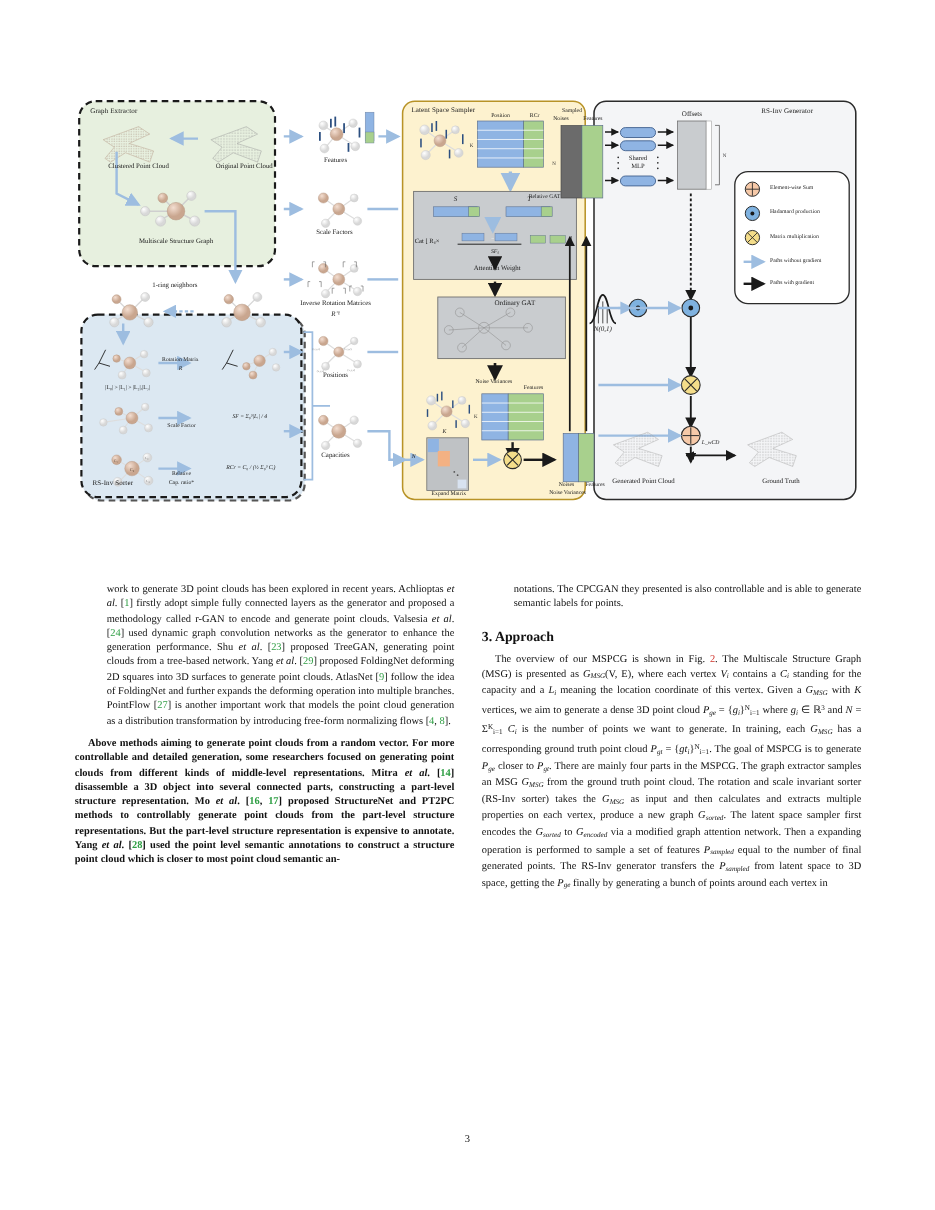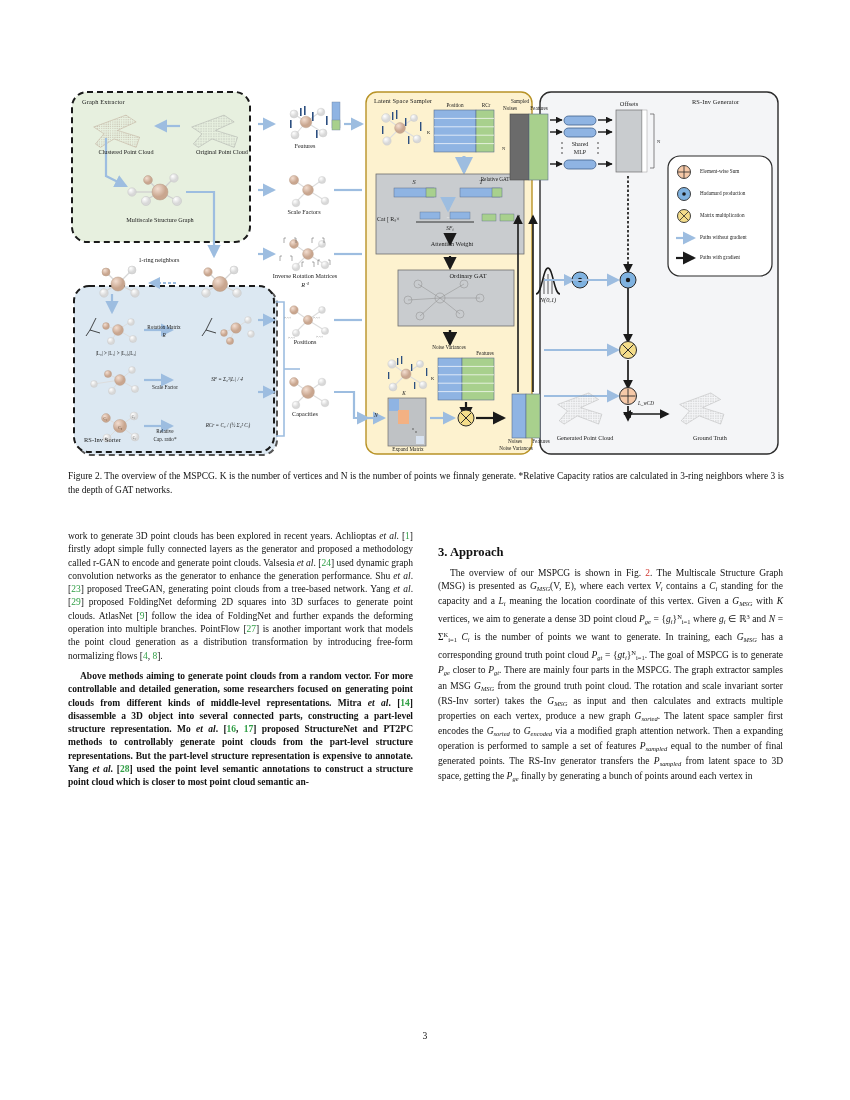--- a/index.html
+++ b/index.html
@@ -23,21 +23,21 @@
   .caption{
     position:absolute;left:68px;top:470px;width:716px;
     font-size:9.4px;line-height:13.6px;text-align:justify;color:#111;
   }
 
   
   .col{position:absolute;top:530px;width:345px;font-size:9.5px;line-height:13.3px;text-align:justify;color:#111;}
   .col-left{left:68px;}
   .col-right{left:438px;}
   .col p{margin:0 0 0 0;text-indent:12px;}
-  .col p.noind{text-indent:0;}
+  .col p.noind{text-indent:0;margin-left:29px;}
   .col p + p{margin-top:7px;font-weight:bold;}
   h2.sec{font-size:12.6px;font-weight:bold;margin:15px 0 7px 0;line-height:15px;}
   h3.sub{font-size:10.6px;font-weight:bold;margin:11px 0 6px 0;line-height:13px;}
   .cite{color:#2f9e44;}
   .figref{color:#d0342c;}
   .pageno{position:absolute;left:0;top:1030px;width:850px;text-align:center;font-size:9.6px;color:#111;}
 
   sub{font-size:.68em;vertical-align:-.28em;}
   sup{font-size:.68em;vertical-align:.45em;}
 </style>
@@ -535,27 +535,27 @@
     <div class="cap" style="left:596px;top:346px;width:92px;">Ground Truth</div>
     <div class="cap-sm mathi" style="left:560px;top:312px;width:36px;">L_wCD</div>
 
     <div class="cap-sm" style="left:632px;top:80px;width:70px;text-align:left;">Element-wise Sum</div>
     <div class="cap-sm" style="left:632px;top:102px;width:74px;text-align:left;">Hadamard production</div>
     <div class="cap-sm" style="left:632px;top:124px;width:74px;text-align:left;">Matrix multiplication</div>
     <div class="cap-sm" style="left:632px;top:146px;width:76px;text-align:left;">Paths without gradient</div>
     <div class="cap-sm" style="left:632px;top:166px;width:76px;text-align:left;">Paths with gradient</div>
   </div>
 
-  <div class="caption">Figure 2. The overview of the MSPCG. K is the number of vertices and N is the number of points we finnaly generate. *Relative Capacity ratios are calculated in 3-ring neighbors where 3 is the depth of GAT networks.</div>
 
   <div class="col col-left">
     <p class="noind"><span>work to generate 3D point clouds has been explored in recent years. Achlioptas </span><i>et al</i><span>. [</span><span class="cite">1</span><span>] firstly adopt simple fully connected layers as the generator and proposed a methodology called r-GAN to encode and generate point clouds. Valsesia </span><i>et al</i><span>. [</span><span class="cite">24</span><span>] used dynamic graph convolution networks as the generator to enhance the generation performance. Shu </span><i>et al</i><span>. [</span><span class="cite">23</span><span>] proposed TreeGAN, generating point clouds from a tree-based network. Yang </span><i>et al</i><span>. [</span><span class="cite">29</span><span>] proposed FoldingNet deforming 2D squares into 3D surfaces to generate point clouds. AtlasNet [</span><span class="cite">9</span><span>] follow the idea of FoldingNet and further expands the deforming operation into multiple branches. PointFlow [</span><span class="cite">27</span><span>] is another important work that models the point cloud generation as a distribution transformation by introducing free-form normalizing flows [</span><span class="cite">4</span><span>, </span><span class="cite">8</span><span>].</span></p>
 
     <p><span>Above methods aiming to generate point clouds from a random vector. For more controllable and detailed generation, some researchers focused on generating point clouds from different kinds of middle-level representations. Mitra </span><i>et al</i><span>. [</span><span class="cite">14</span><span>] disassemble a 3D object into several connected parts, constructing a part-level structure representation. Mo </span><i>et al</i><span>. [</span><span class="cite">16</span><span>, </span><span class="cite">17</span><span>] proposed StructureNet and PT2PC methods to controllably generate point clouds from the part-level structure representations. But the part-level structure representation is expensive to annotate. Yang </span><i>et al</i><span>. [</span><span class="cite">28</span><span>] used the point level semantic annotations to construct a structure point cloud which is closer to most point cloud semantic an-</span></p>
   </div>
 
   <div class="col col-right">
+    <p class="noind">notations. The CPCGAN they presented is also controllable and is able to generate semantic labels for points.</p>
     <h2 class="sec">3. Approach</h2>
     <p><span>The overview of our MSPCG is shown in Fig. </span><span class="figref">2</span><span>. The Multiscale Structure Graph (MSG) is presented as </span><i>G</i><sub><i>MSG</i></sub><span>(V, E), where each vertex </span><i>V</i><sub><i>i</i></sub><span> contains a </span><i>C</i><sub><i>i</i></sub><span> standing for the capacity and a </span><i>L</i><sub><i>i</i></sub><span> meaning the location coordinate of this vertex. Given a </span><i>G</i><sub><i>MSG</i></sub><span> with </span><i>K</i><span> vertices, we aim to generate a dense 3D point cloud </span><i>P</i><sub><i>ge</i></sub><span> = {</span><i>g</i><sub><i>i</i></sub><span>}</span><sup>N</sup><sub>i=1</sub><span> where </span><i>g</i><sub><i>i</i></sub><span> ∈ ℝ</span><sup>3</sup><span> and </span><i>N</i><span> = Σ</span><sup>K</sup><sub>i=1</sub><span> </span><i>C</i><sub><i>i</i></sub><span> is the number of points we want to generate. In training, each </span><i>G</i><sub><i>MSG</i></sub><span> has a corresponding ground truth point cloud </span><i>P</i><sub><i>gt</i></sub><span> = {</span><i>gt</i><sub><i>i</i></sub><span>}</span><sup>N</sup><sub>i=1</sub><span>. The goal of MSPCG is to generate </span><i>P</i><sub><i>ge</i></sub><span> closer to </span><i>P</i><sub><i>gt</i></sub><span>. There are mainly four parts in the MSPCG. The graph extractor samples an MSG </span><i>G</i><sub><i>MSG</i></sub><span> from the ground truth point cloud. The rotation and scale invariant sorter (RS-Inv sorter) takes the </span><i>G</i><sub><i>MSG</i></sub><span> as input and then calculates and extracts multiple properties on each vertex, produce a new graph </span><i>G</i><sub><i>sorted</i></sub><span>. The latent space sampler first encodes the </span><i>G</i><sub><i>sorted</i></sub><span> to </span><i>G</i><sub><i>encoded</i></sub><span> via a modified graph attention network. Then a expanding operation is performed to sample a set of features </span><i>P</i><sub><i>sampled</i></sub><span> equal to the number of final generated points. The RS-Inv generator transfers the </span><i>P</i><sub><i>sampled</i></sub><span> from latent space to 3D space, getting the </span><i>P</i><sub><i>ge</i></sub><span> finally by generating a bunch of points around each vertex in</span></p>
   </div>
 
   <div class="pageno">3</div>
 </div>
 
 </body></html>

